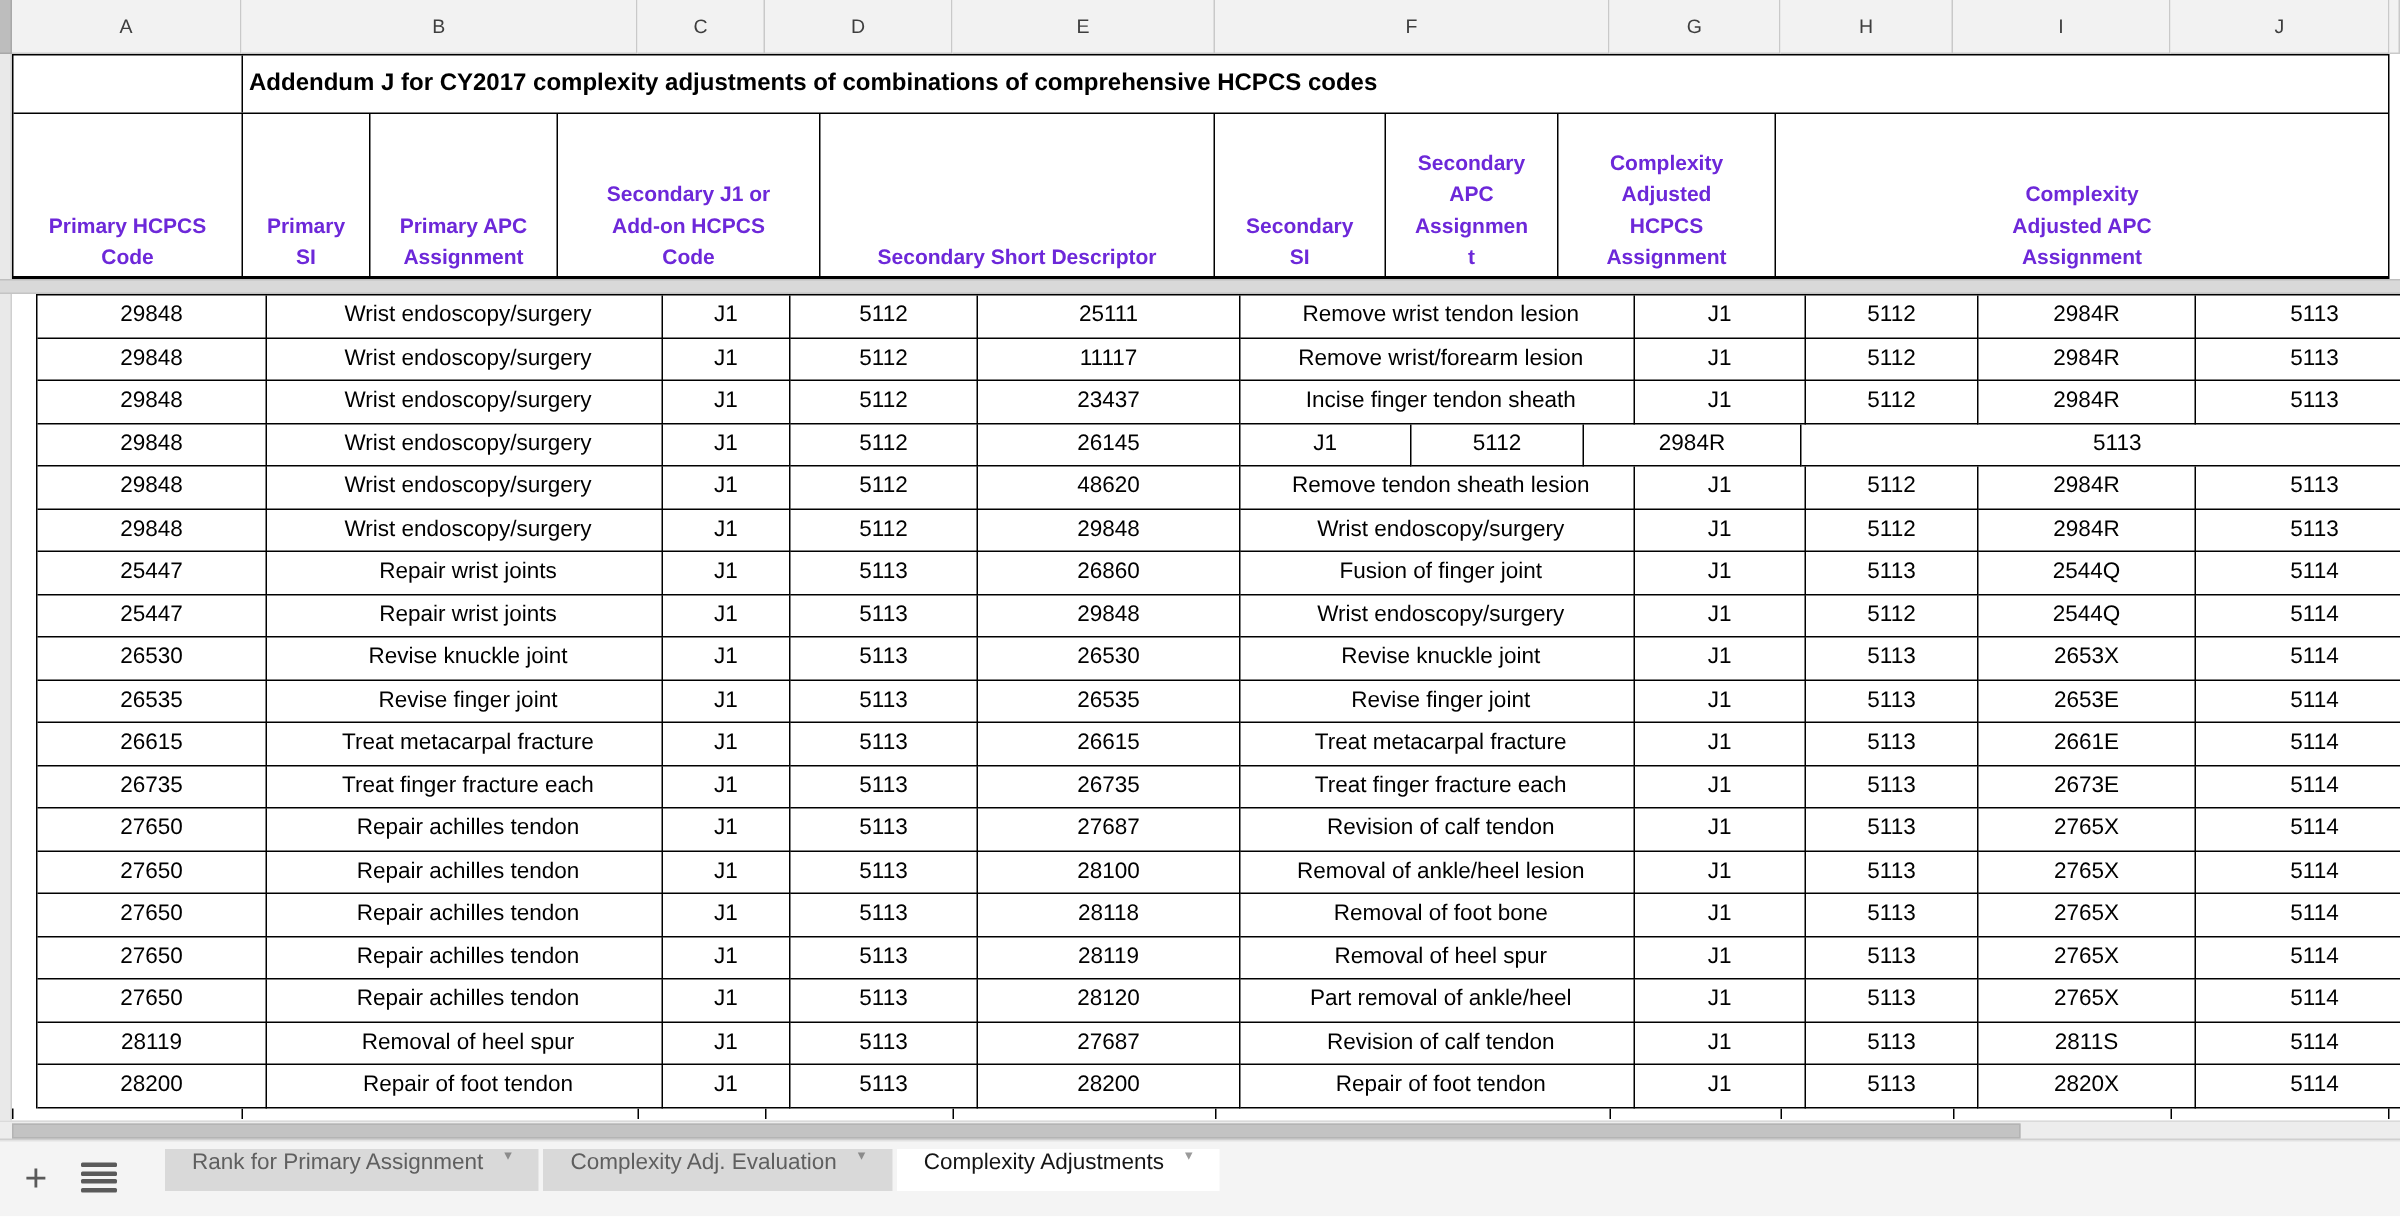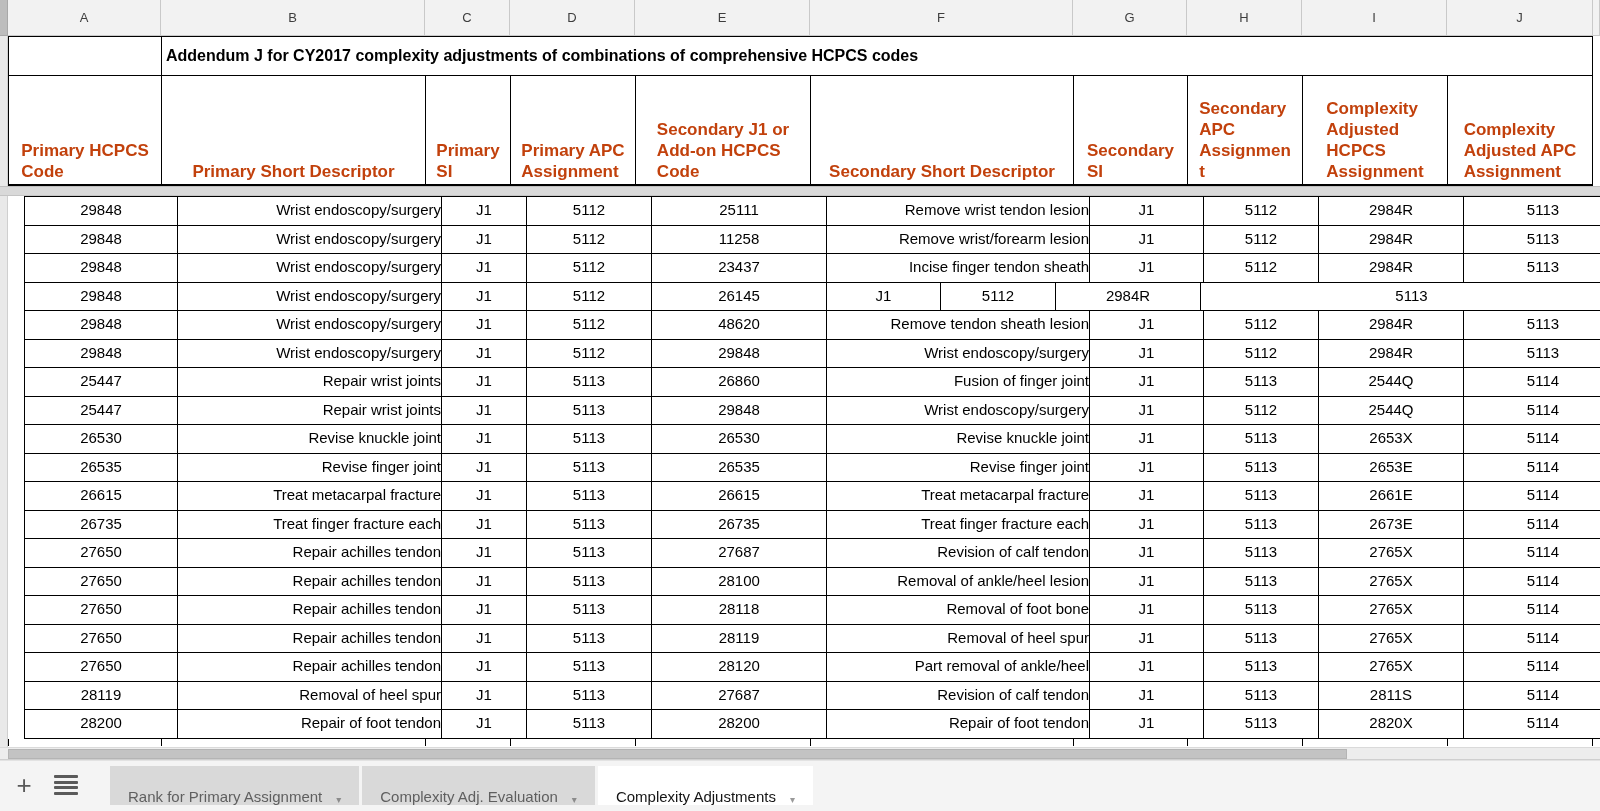--- a/index.html
+++ b/index.html
@@ -20,52 +20,52 @@
   .w0{width:153px;}
 
   
   .headblock{position:absolute;left:8px;top:36px;width:1585px;height:150px;box-sizing:border-box;
              border:1.5px solid #000;border-bottom-width:2px;background:#fff;}
   .trow{display:flex;height:39px;box-sizing:border-box;border-bottom:1.5px solid #000;}
   .trow .tA{box-sizing:border-box;border-right:1.5px solid #000;}
   .titlecell{flex:1;display:flex;align-items:center;padding-left:4px;font-weight:bold;font-size:16px;color:#000;white-space:nowrap;overflow:hidden;}
   .hrow{display:flex;height:109px;}
   .hc{box-sizing:border-box;border-right:1.5px solid #000;display:flex;align-items:flex-end;justify-content:center;
-      font-weight:bold;font-size:17px;line-height:21px;padding-bottom:3px;white-space:pre-line;color:#c2410c;}
+      text-align:center;font-weight:bold;font-size:14px;line-height:21px;padding-bottom:3px;white-space:pre-line;color:#6d28d9;}
   .hc:last-child{border-right:none;}
 
   
   .freeze-divider{position:absolute;left:0;top:186px;width:1600px;height:10px;background:#d9d9d9;
                   border-top:1px solid #bfbfbf;border-bottom:1px solid #c4c4c4;box-sizing:border-box;}
 
   
   .datagrid{position:absolute;left:24px;top:196px;width:1599px;box-sizing:border-box;
             border-left:1.5px solid #000;border-right:1.5px solid #000;border-top:1.5px solid #000;background:#fff;}
   .drow{display:flex;height:28.5px;box-sizing:border-box;}
   .dcell{box-sizing:border-box;border-right:1.5px solid #000;border-bottom:1.5px solid #000;
          font-size:15px;color:#000;text-align:center;line-height:26.5px;overflow:hidden;white-space:nowrap;}
   .dcell:last-child{border-right:none;}
-  .dcell.left{text-align:right;padding-left:5px;}
+  .dcell.left{text-align:center;padding-left:5px;}
   .partialrow{position:absolute;left:8px;top:739px;width:1585px;height:7px;overflow:hidden;
               box-sizing:border-box;border-left:1.5px solid #000;border-right:1.5px solid #000;}
   .partialrow .drow{height:28px;}
 
   
   .hscroll{position:absolute;left:0;top:747px;width:1600px;height:13px;background:#ededed;
            border-top:1px solid #dadada;border-bottom:1px solid #cfcfcf;box-sizing:border-box;}
   .hthumb{position:absolute;left:8px;top:1px;width:1339px;height:10px;background:#c3c3c3;border:1px solid #b4b4b4;box-sizing:border-box;}
 
   
   .tabbar{position:absolute;left:0;top:760px;width:1600px;height:51px;background:#f4f4f4;border-top:1px solid #e2e2e2;box-sizing:border-box;}
   .addsheet{position:absolute;left:10px;top:9px;width:28px;height:30px;display:flex;align-items:center;justify-content:center;
             font-size:26px;font-weight:400;color:#5a5a5a;cursor:pointer;}
   .sheetlist{position:absolute;left:54px;top:14px;width:24px;height:20px;display:flex;flex-direction:column;justify-content:space-between;cursor:pointer;}
   .sheetlist span{display:block;height:3px;background:#5a5a5a;border-radius:1px;}
   .tabs{position:absolute;left:110px;top:5px;height:42px;display:flex;gap:3px;}
-  .tab{box-sizing:border-box;height:39px;display:flex;align-items:flex-end;padding:0 18px;background:#d9d9d9;
+  .tab{box-sizing:border-box;height:28px;display:flex;align-items:flex-start;padding:0 18px;background:#d9d9d9;
        font-size:15px;color:#5f5f5f;cursor:pointer;white-space:nowrap;}
   .tab.active{background:#ffffff;color:#151515;}
   .tab .arrow{margin-left:14px;font-size:10px;color:#8b8b8b;line-height:1;}
   .tab.active .arrow{color:#9a9a9a;}
 </style>
 </head>
 <body>
 
 <div id="screen">
 
@@ -86,21 +86,20 @@
   <div class="gutter-body"></div>
 
   <div class="headblock">
     <div class="trow">
       <div class="tA w0"></div>
       <div class="titlecell">Addendum J for CY2017 complexity adjustments of combinations of comprehensive HCPCS codes</div>
     </div>
     <div class="hrow">
       <div class="hc c0">Primary HCPCS
 Code</div>
-      <div class="hc c1">Primary Short Descriptor</div>
       <div class="hc c2">Primary
 SI</div>
       <div class="hc c3">Primary APC
 Assignment</div>
       <div class="hc c4">Secondary J1 or
 Add-on HCPCS
 Code</div>
       <div class="hc c5">Secondary Short Descriptor</div>
       <div class="hc c6">Secondary
 SI</div>
@@ -131,21 +130,21 @@
         <div class="dcell c6">J1</div>
         <div class="dcell c7">5112</div>
         <div class="dcell c8">2984R</div>
         <div class="dcell c9">5113</div>
       </div>
       <div class="drow">
         <div class="dcell c0">29848</div>
         <div class="dcell c1 left">Wrist endoscopy/surgery</div>
         <div class="dcell c2">J1</div>
         <div class="dcell c3">5112</div>
-        <div class="dcell c4">11258</div>
+        <div class="dcell c4">11117</div>
         <div class="dcell c5 left">Remove wrist/forearm lesion</div>
         <div class="dcell c6">J1</div>
         <div class="dcell c7">5112</div>
         <div class="dcell c8">2984R</div>
         <div class="dcell c9">5113</div>
       </div>
       <div class="drow">
         <div class="dcell c0">29848</div>
         <div class="dcell c1 left">Wrist endoscopy/surgery</div>
         <div class="dcell c2">J1</div>

